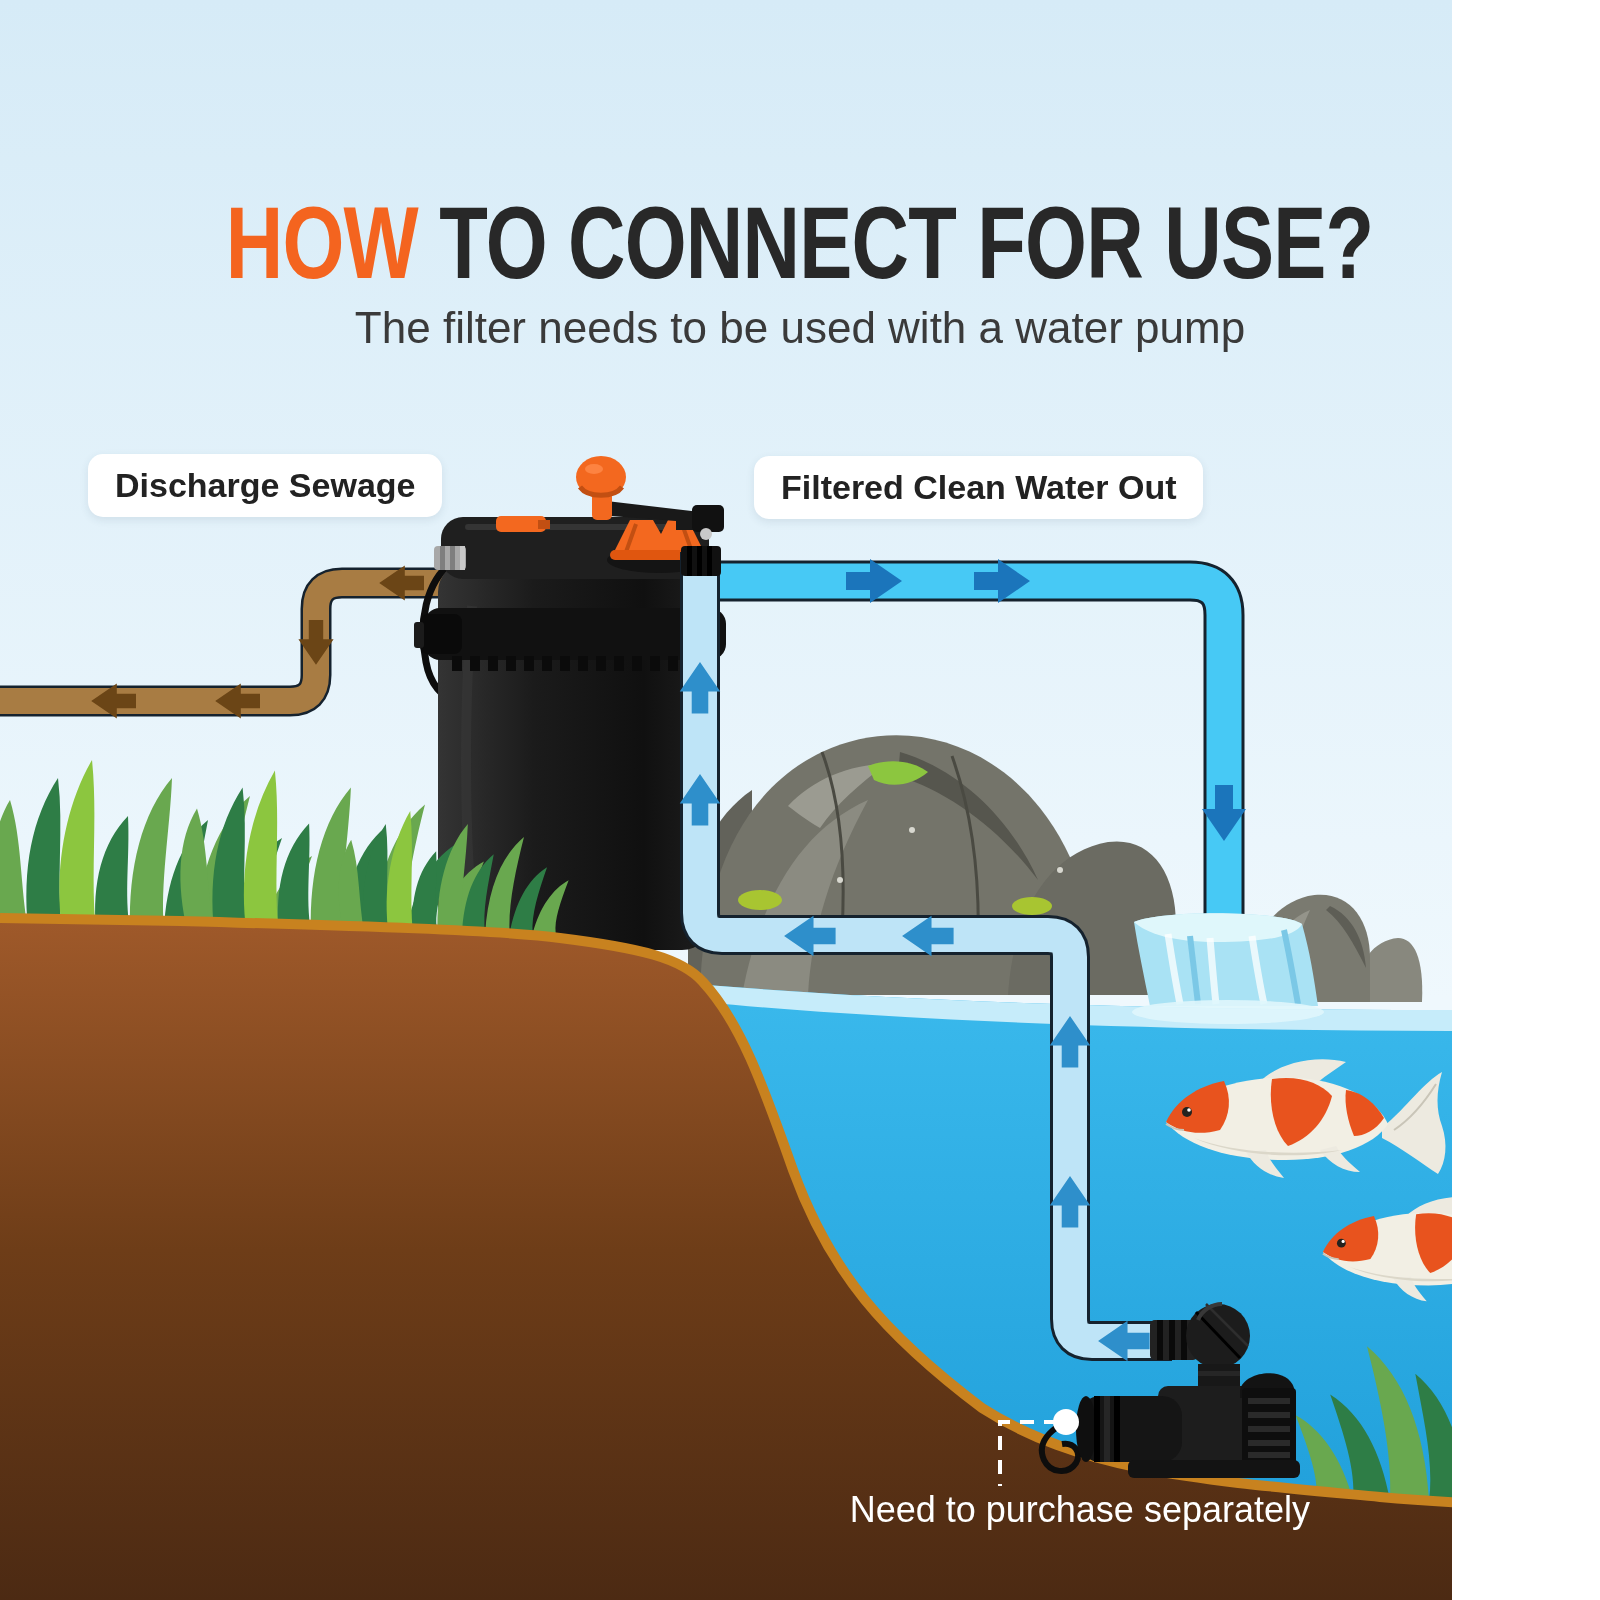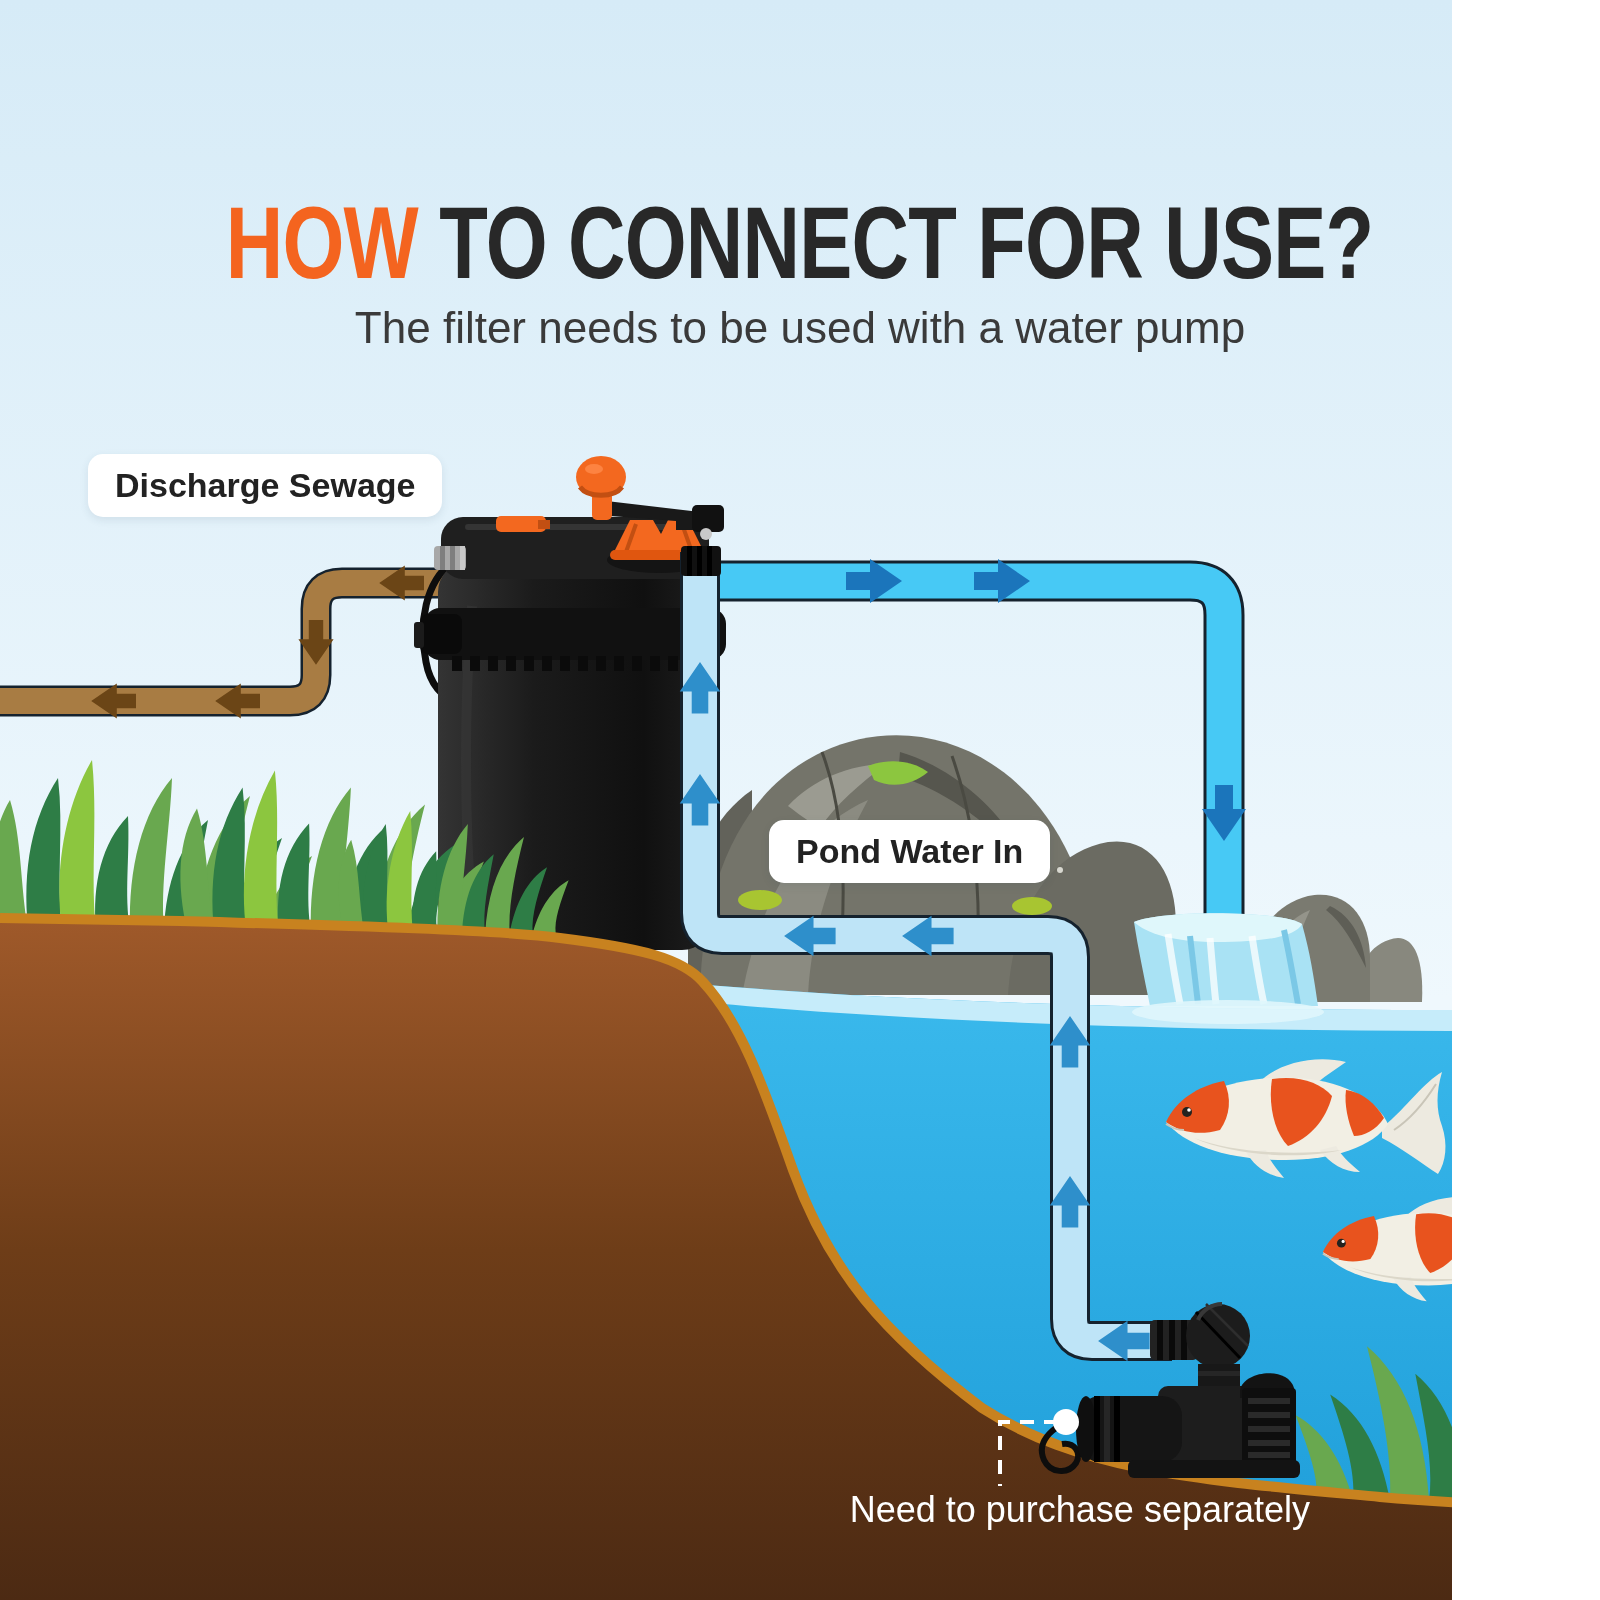--- a/index.html
+++ b/index.html
@@ -286,15 +286,15 @@
     <circle cx="1066" cy="1422" r="13" fill="#FFFFFF"></circle>
   </g>
 </svg>
 
   <div class="title">
     <span class="stretch"><span class="hl">HOW</span><span> TO CONNECT FOR USE?</span></span>
   </div>
   <div class="subtitle">The filter needs to be used with a water pump</div>
 
   <div class="pill pill-discharge">Discharge Sewage</div>
-  <div class="pill pill-pond">Pond Water In</div>
+  <div class="pill pill-filtered">Filtered Clean Water Out</div>
   <div class="note">Need to purchase separately</div>
 </div>
 
 </body></html>

